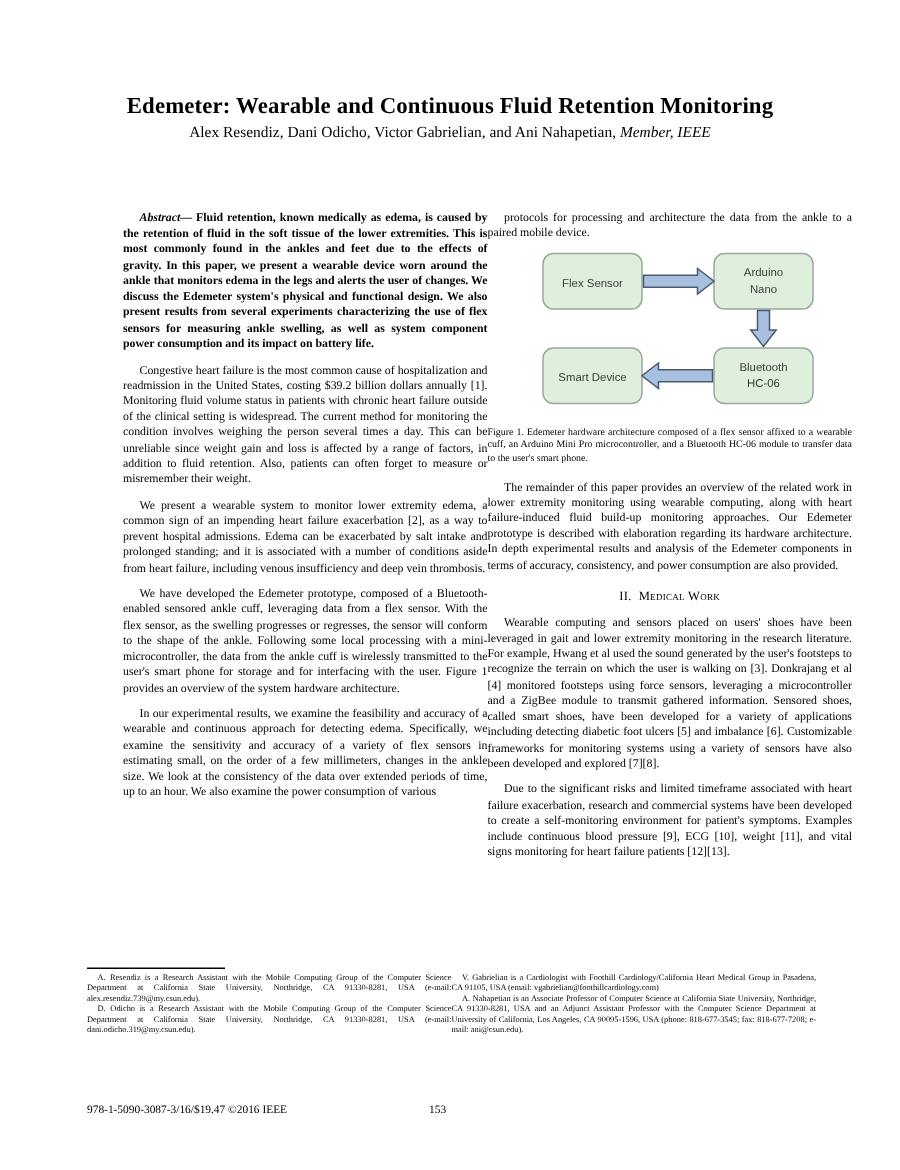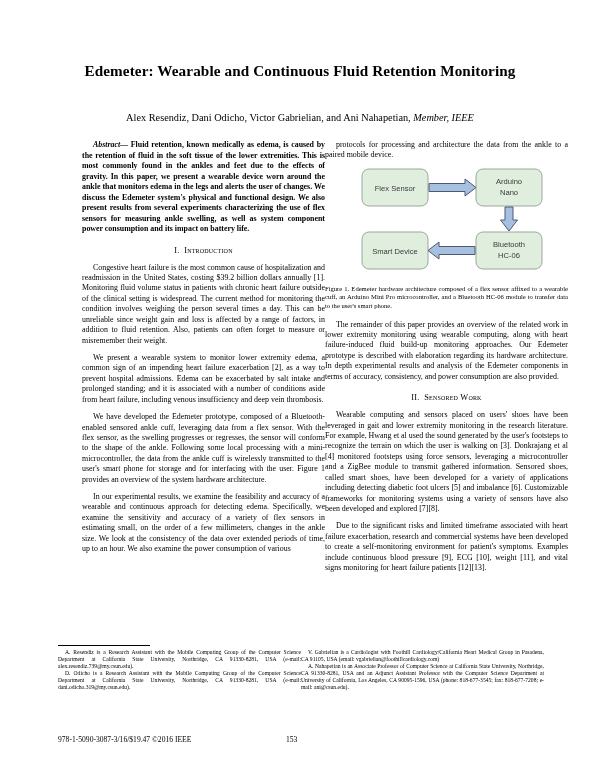--- a/index.html
+++ b/index.html
@@ -31,21 +31,21 @@
     text-align: center;
   }
   .paper-title {
     font-size: 15.2px;
     font-weight: bold;
     letter-spacing: 0.1px;
     line-height: 1.2;
     margin: 0;
   }
   .authors {
-    margin-top: 32px;
+    margin-top: 3px;
     font-size: 10.3px;
     line-height: 1.2;
   }
   .authors .member {
     font-style: italic;
   }
 
   
   .col {
     position: absolute;
@@ -156,23 +156,20 @@
     <h1 class="paper-title">Edemeter: Wearable and Continuous Fluid Retention Monitoring</h1>
     <div class="authors">
       <span>Alex Resendiz, Dani Odicho, Victor Gabrielian, and Ani Nahapetian, </span><span class="member">Member, IEEE</span>
     </div>
   </div>
 
   <div class="col col-left">
 
     <div class="abstract"><span class="abs-label">Abstract— </span><span>Fluid retention, known medically as edema, is caused by the retention of fluid in the soft tissue of the lower extremities. This is most commonly found in the ankles and feet due to the effects of gravity. In this paper, we present a wearable device worn around the ankle that monitors edema in the legs and alerts the user of changes. We discuss the Edemeter system's physical and functional design. We also present results from several experiments characterizing the use of flex sensors for measuring ankle swelling, as well as system component power consumption and its impact on battery life.</span></div>
 
-    <div class="section-head">
-      <span class="num">I.</span>&nbsp;&nbsp;<span>Introduction</span>
-    </div>
 
     <p class="spaced">Congestive heart failure is the most common cause of hospitalization and readmission in the United States, costing $39.2 billion dollars annually [1]. Monitoring fluid volume status in patients with chronic heart failure outside of the clinical setting is widespread. The current method for monitoring the condition involves weighing the person several times a day. This can be unreliable since weight gain and loss is affected by a range of factors, in addition to fluid retention. Also, patients can often forget to measure or misremember their weight.</p>
     <p class="spaced">We present a wearable system to monitor lower extremity edema, a common sign of an impending heart failure exacerbation [2], as a way to prevent hospital admissions. Edema can be exacerbated by salt intake and prolonged standing; and it is associated with a number of conditions aside from heart failure, including venous insufficiency and deep vein thrombosis.</p>
     <p class="spaced">We have developed the Edemeter prototype, composed of a Bluetooth-enabled sensored ankle cuff, leveraging data from a flex sensor. With the flex sensor, as the swelling progresses or regresses, the sensor will conform to the shape of the ankle. Following some local processing with a mini-microcontroller, the data from the ankle cuff is wirelessly transmitted to the user's smart phone for storage and for interfacing with the user. Figure 1 provides an overview of the system hardware architecture.</p>
     <p class="spaced">In our experimental results, we examine the feasibility and accuracy of a wearable and continuous approach for detecting edema. Specifically, we examine the sensitivity and accuracy of a variety of flex sensors in estimating small, on the order of a few millimeters, changes in the ankle size. We look at the consistency of the data over extended periods of time, up to an hour. We also examine the power consumption of various</p>
   </div>
 
   <div class="col col-right">
 
     <p>protocols for processing and architecture the data from the ankle to a paired mobile device.</p>
@@ -200,21 +197,21 @@
 
         <polygon points="150,85.5 114,85.5 114,81 103,89.5 114,98 114,93.5 150,93.5" fill="#a8c0e0" stroke="#4a5a70" stroke-width="1" stroke-linejoin="miter"></polygon>
       </svg>
     </div>
 
     <div class="fig-caption"><span>Figure 1.</span><span>  Edemeter hardware architecture composed of a flex sensor affixed to a wearable cuff, an Arduino Mini Pro microcontroller, and a Bluetooth HC-06 module to transfer data to the user's smart phone.</span></div>
 
     <p>The remainder of this paper provides an overview of the related work in lower extremity monitoring using wearable computing, along with heart failure-induced fluid build-up monitoring approaches. Our Edemeter prototype is described with elaboration regarding its hardware architecture. In depth experimental results and analysis of the Edemeter components in terms of accuracy, consistency, and power consumption are also provided.</p>
 
     <div class="section-head">
-      <span class="num">II.</span>&nbsp;&nbsp;<span>Sensored Work</span>
+      <span class="num">II.</span>&nbsp;&nbsp;<span>Medical Work</span>
     </div>
 
     <p class="spaced">Wearable computing and sensors placed on users' shoes have been leveraged in gait and lower extremity monitoring in the research literature. For example, Hwang et al used the sound generated by the user's footsteps to recognize the terrain on which the user is walking on [3]. Donkrajang et al [4] monitored footsteps using force sensors, leveraging a microcontroller and a ZigBee module to transmit gathered information. Sensored shoes, called smart shoes, have been developed for a variety of applications including detecting diabetic foot ulcers [5] and imbalance [6]. Customizable frameworks for monitoring systems using a variety of sensors have also been developed and explored [7][8].</p>
     <p class="spaced">Due to the significant risks and limited timeframe associated with heart failure exacerbation, research and commercial systems have been developed to create a self-monitoring environment for patient's symptoms. Examples include continuous blood pressure [9], ECG [10], weight [11], and vital signs monitoring for heart failure patients [12][13].</p>
   </div>
 
   <div class="footnote-zone fn-left">
     <div class="fn-rule"></div>
     <p>A. Resendiz is a Research Assistant with the Mobile Computing Group of the Computer Science Department at California State University, Northridge, CA 91330-8281, USA (e-mail: alex.resendiz.739@my.csun.edu).</p>
     <p>D. Odicho is a Research Assistant with the Mobile Computing Group of the Computer Science Department at California State University, Northridge, CA 91330-8281, USA (e-mail: dani.odicho.319@my.csun.edu).</p>

